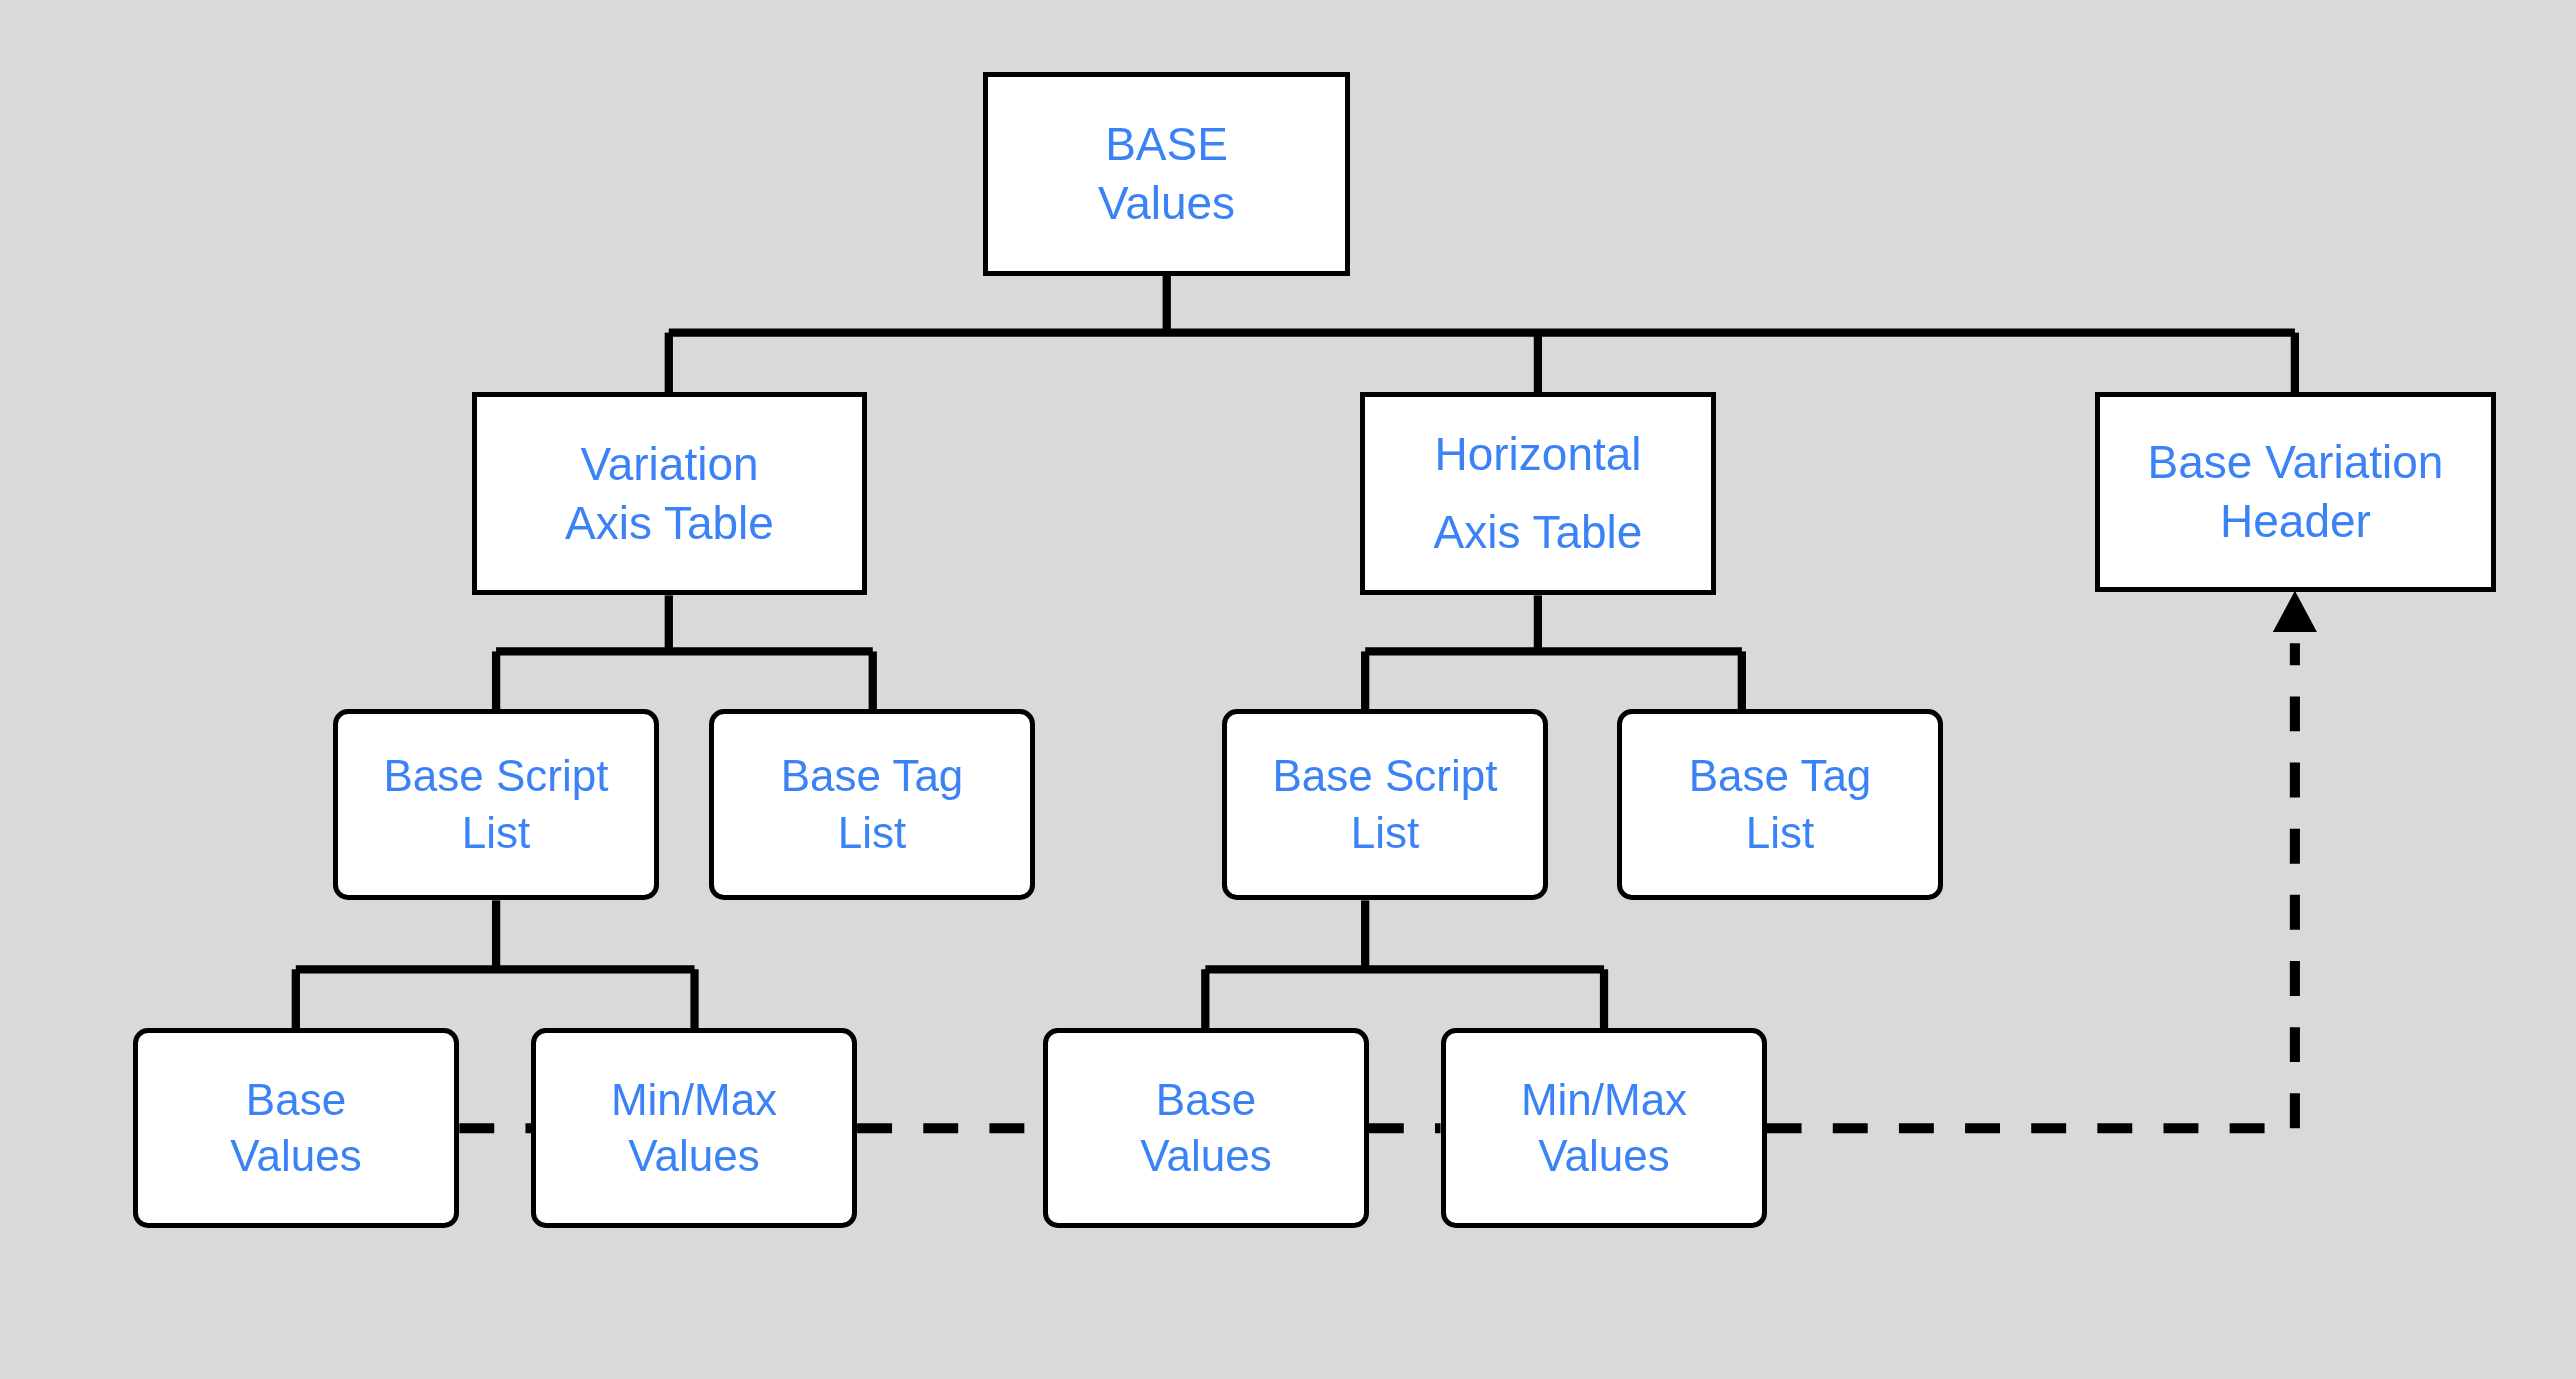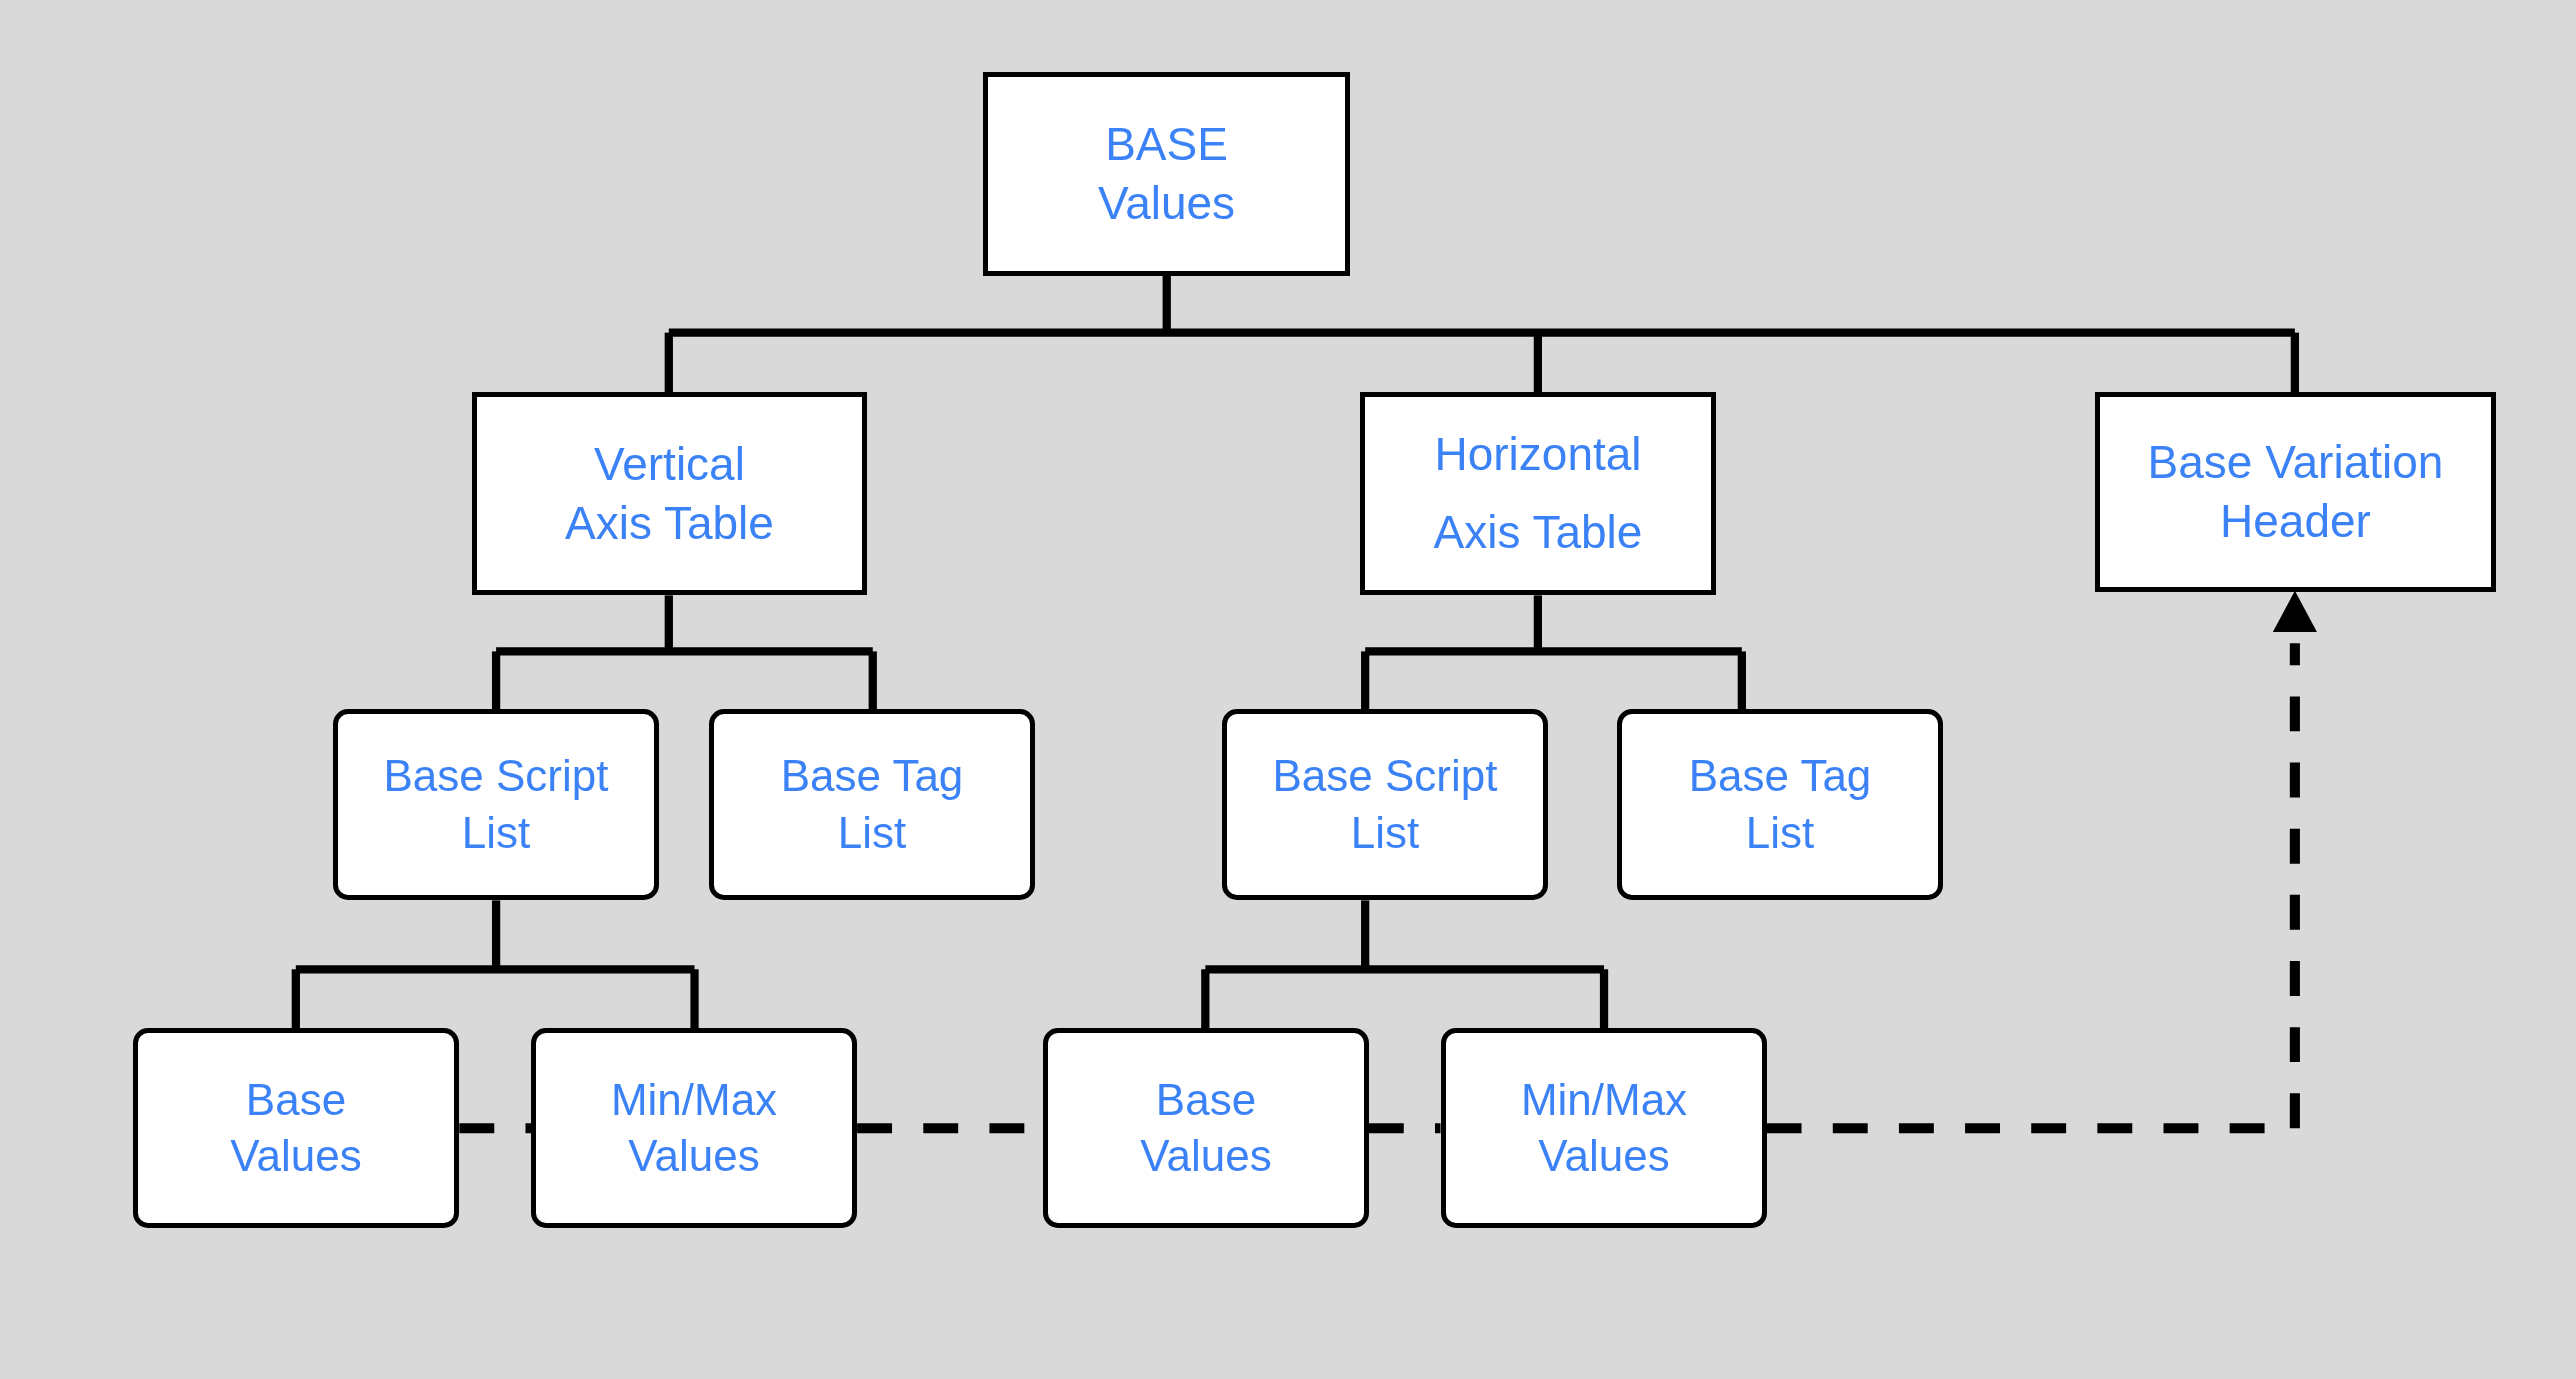--- a/index.html
+++ b/index.html
@@ -103,21 +103,21 @@
 
     <polygon points="2498,643 2522,688 2474,688" fill="#000000"></polygon>
   </svg>
 
   <div class="node" style="left:983px; top:72px; width:367px; height:204px;">
     <span class="node-line">BASE</span>
     <span class="node-line">Values</span>
   </div>
 
   <div class="node" style="left:472px; top:392px; width:395px; height:203px;">
-    <span class="node-line">Vertical</span>
+    <span class="node-line">Variation</span>
     <span class="node-line">Axis Table</span>
   </div>
 
   <div class="node" style="left:1360px; top:392px; width:356px; height:203px;gap:19px;">
     <span class="node-line">Horizontal</span>
     <span class="node-line">Axis Table</span>
   </div>
 
   <div class="node" style="left:2095px; top:392px; width:401px; height:200px;">
     <span class="node-line">Base Variation</span>

